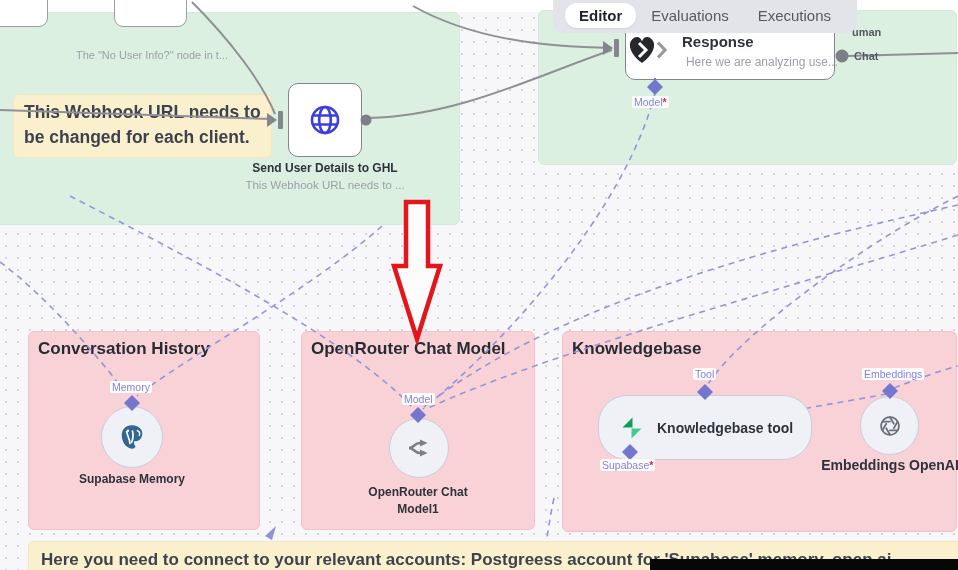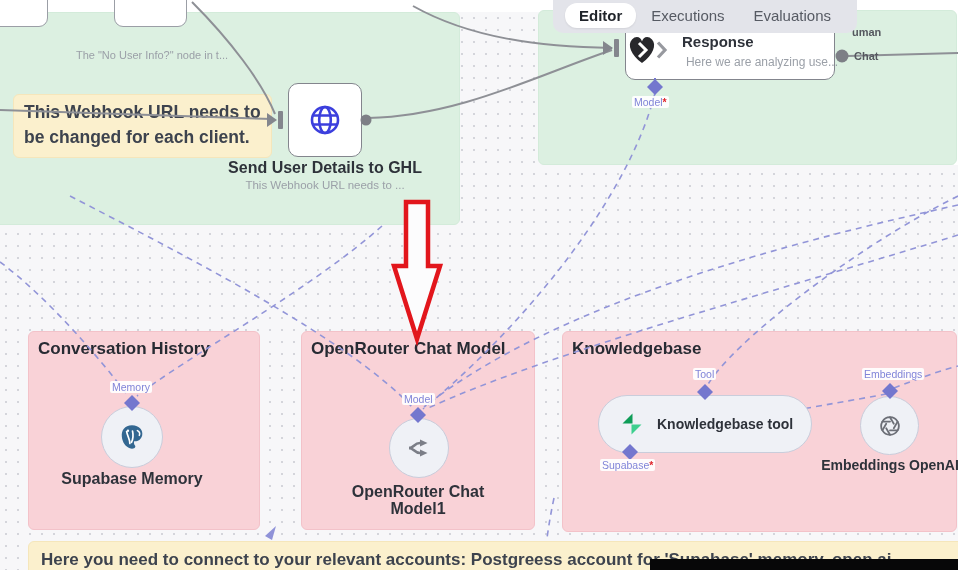--- a/index.html
+++ b/index.html
@@ -15,21 +15,21 @@
   .sticky.green{background:#dcf0e1;border:1px solid #d3ebda;}
   .sticky.pink{background:#f9d2d7;border:1px solid #f3c2c9;}
   .sticky.yellow{background:#fbf0cd;border:1px solid #f5e6bb;}
   .sticky-title{position:absolute;font-size:17px;font-weight:700;color:#272b33;white-space:nowrap;}
   .note-text{font-size:17.5px;font-weight:700;color:#3d434e;line-height:25px;}
   .node-box{position:absolute;background:#fff;border:1.6px solid #83858d;border-radius:10px;box-sizing:border-box;}
   .node-stub{position:absolute;background:#fff;border:1.5px solid #9b9ea6;border-radius:9px;box-sizing:border-box;}
   .circle-node{position:absolute;background:#eff1f6;border:1.6px solid #c9cddb;border-radius:50%;box-sizing:border-box;display:flex;align-items:center;justify-content:center;}
   .pill-node{position:absolute;background:#eff1f6;border:1.6px solid #c9cddb;border-radius:29px;box-sizing:border-box;display:flex;align-items:center;padding-left:20px;gap:12px;}
   .pill-label{font-size:14px;font-weight:600;color:#2e323a;}
-  .node-label{position:absolute;text-align:center;font-size:16px;font-weight:600;color:#2e323a;line-height:16px;}
+  .node-label{position:absolute;text-align:center;font-size:12px;font-weight:600;color:#2e323a;line-height:16px;}
   .node-sub{position:absolute;text-align:center;font-size:11.5px;color:#9ba0a8;}
   .chip{position:absolute;font-size:10.5px;color:#8184d8;background:rgba(255,255,255,.92);padding:0 2px;border-radius:2px;white-space:nowrap;text-align:center;}
   .chip .req{color:#e0242b;font-weight:700;}
   .bare-label{position:absolute;font-size:11px;color:#55585f;white-space:nowrap;font-weight:bold;}
   .tabbar{position:absolute;left:553px;top:-10px;width:304px;height:43px;background:#e3e4ea;border-radius:10px;
     display:flex;align-items:flex-end;justify-content:space-between;padding:0 12px 5px 12px;box-sizing:border-box;z-index:7;}
   .tab{font-size:15px;color:#565a63;padding:4px 14px;border-radius:12px;cursor:pointer;}
   .tab.active{background:#fff;color:#1f2329;font-weight:600;box-shadow:0 1px 2px rgba(0,0,0,.08);}
   svg{display:block;}
   .layer{position:absolute;left:0;top:0;pointer-events:none;}
@@ -130,21 +130,21 @@
         <path d="M3,13 C8,13 8,8 14,8"></path>
         <path d="M3,13 C8,13 8,18 14,18"></path>
       </g>
       <polygon points="14,4.6 21.5,8 14,11.4" fill="#7b7e87"></polygon>
       <polygon points="14,14.6 21.5,18 14,21.4" fill="#7b7e87"></polygon>
     </svg>
   </div>
   <div class="node-label z4" style="left:328px;top:484px;width:180px;">OpenRouter Chat</div>
   <div class="node-label z4" style="left:328px;top:501px;width:180px;">Model1</div>
 
-  <div class="pill-node z4" style="left:598px;top:395px;width:214px;height:58px;">
+  <div class="pill-node z4" style="left:598px;top:395px;width:214px;height:65px;">
     <svg width="26" height="26" viewBox="0 0 26 26">
       <path fill="#0f9d58" d="M13.5,2.5 L13.5,12.5 L3.5,12.5 Z"></path>
       <path fill="#3ecf8e" d="M12.5,23.5 L12.5,13.5 L22.5,13.5 Z"></path>
     </svg>
     <span class="pill-label">Knowledgebase tool</span>
   </div>
 
   <div class="circle-node z4" style="left:860px;top:396px;width:59px;height:59px;">
     <svg width="28" height="28" viewBox="0 0 28 28">
       <g stroke="#6c6f77" stroke-width="1.8" fill="none" stroke-linejoin="round" stroke-linecap="round">
@@ -196,19 +196,19 @@
 
   <div class="chip z6" style="left:632px;top:96px;"><span>Model</span><span class="req">*</span></div>
   <div class="chip z6" style="left:110px;top:381px;"><span>Memory</span></div>
   <div class="chip z6" style="left:402px;top:393px;"><span>Model</span></div>
   <div class="chip z6" style="left:693px;top:368px;"><span>Tool</span></div>
   <div class="chip z6" style="left:600px;top:459px;"><span>Supabase</span><span class="req">*</span></div>
   <div class="chip z6" style="left:862px;top:368px;"><span>Embeddings</span></div>
 
   <div class="tabbar">
     <div class="tab active">Editor</div>
+    <div class="tab">Evaluations</div>
     <div class="tab">Executions</div>
-    <div class="tab">Evaluations</div>
   </div>
 
   <div class="abs z8" style="left:650px;top:559px;width:308px;height:11px;background:#070708;"></div>
 
 </div>
 
 </body></html>

